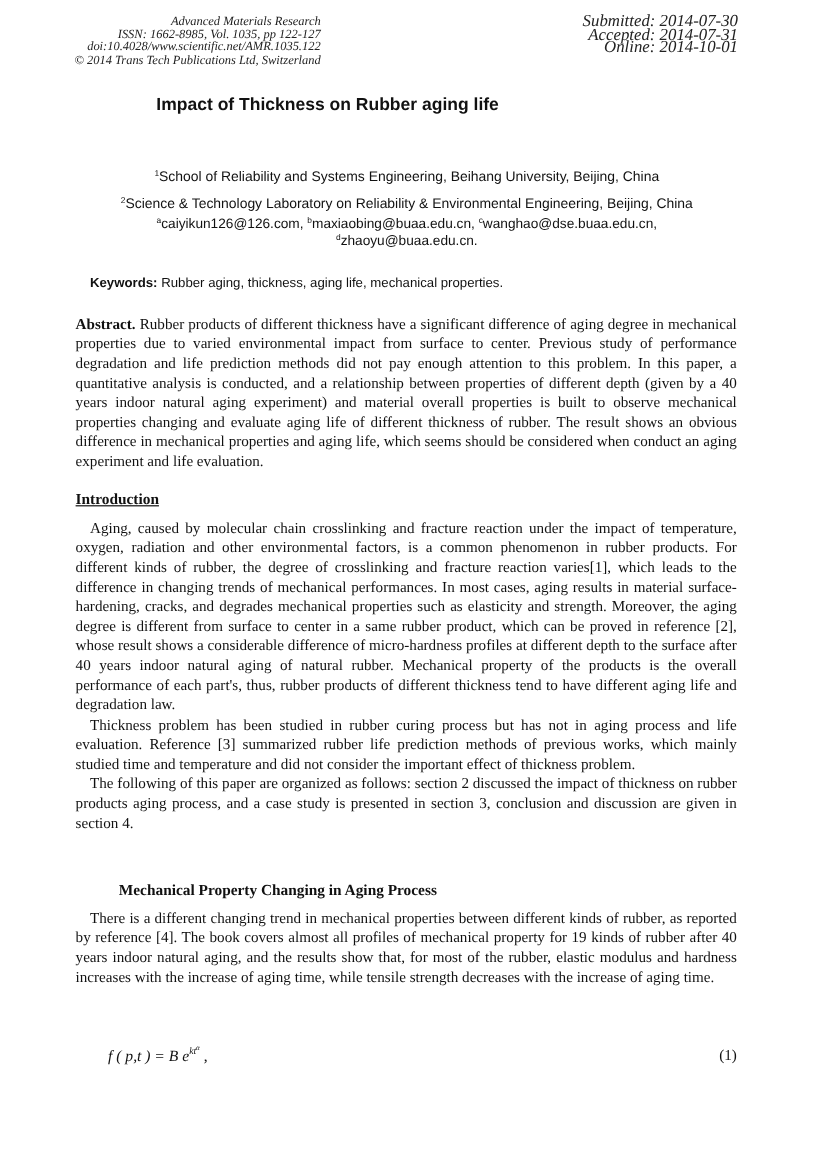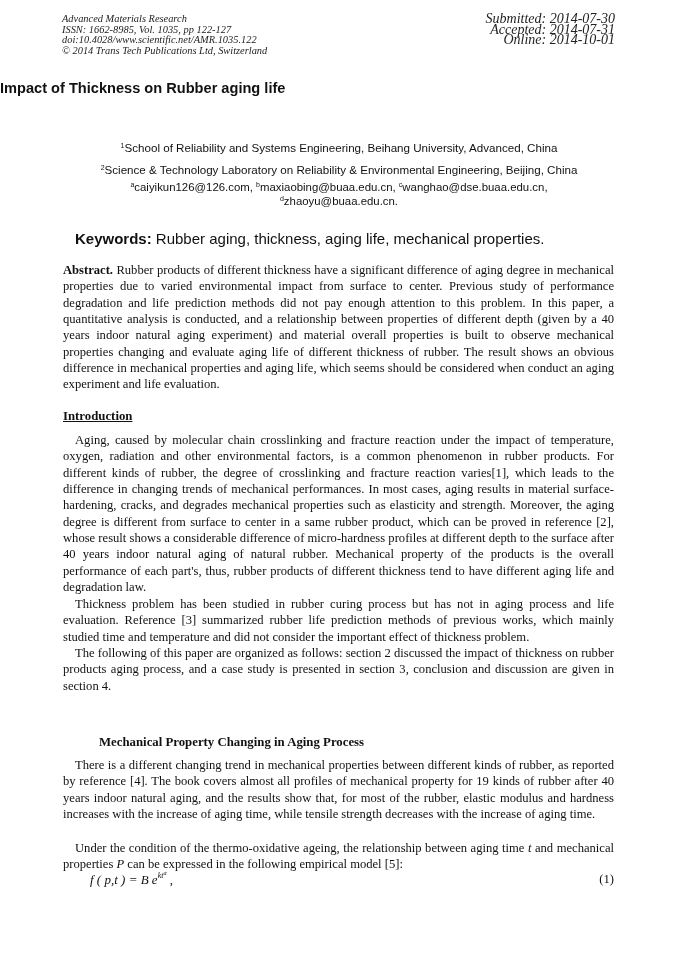--- a/index.html
+++ b/index.html
@@ -1,33 +1,33 @@
 <!DOCTYPE html>
 <html><head>
 <meta charset="utf-8">
 <style>
   html, body { margin: 0; padding: 0; background: #ffffff; }
   body { width: 678px; height: 959px; position: relative; overflow: hidden; color: #111; }
   .page { position: absolute; left: 0; top: 0; width: 678px; height: 959px; }
 
-  .hdr-left { position: absolute; left: 62px; top: 14px; font-family: "Liberation Serif", serif; font-style: italic; font-size: 10.4px; line-height: 10.6px; color: #222; }
+  .hdr-left { position: absolute; left: 62px; top: 14px; font-family: "Liberation Serif", serif; font-style: italic; font-size: 10.4px; line-height: 10.6px; color: #222; text-align: right; }
   .hdr-right { position: absolute; right: 63px; top: 14px; font-family: "Liberation Serif", serif; font-style: italic; font-size: 14px; line-height: 10.6px; text-align: right; color: #222; }
   .hdr-left div, .hdr-right div { white-space: nowrap; }
 
-  .title { position: absolute; left: 0; width: 546px; top: 80px; text-align: left; font-family: "Liberation Sans", sans-serif; font-weight: bold; font-size: 14.6px; }
+  .title { position: absolute; left: 0; width: 546px; top: 80px; text-align: center; font-family: "Liberation Sans", sans-serif; font-weight: bold; font-size: 14.6px; }
   .authors { position: absolute; left: 0; width: 678px; top: 110px; text-align: center; font-family: "Liberation Sans", sans-serif; font-size: 15px; }
   .authors sup { font-size: 8.5px; vertical-align: 6px; line-height: 0; }
   .aff { position: absolute; left: 0; width: 678px; text-align: center; font-family: "Liberation Sans", sans-serif; font-size: 11.6px; }
   .aff sup { font-size: 7px; vertical-align: 4px; line-height: 0; }
   .aff1 { top: 141px; }
   .aff2 { top: 163px; }
   .emails { position: absolute; left: 0; width: 678px; top: 181px; text-align: center; font-family: "Liberation Sans", sans-serif; font-size: 11.4px; line-height: 13.5px; }
   .emails sup { font-size: 7px; vertical-align: 4px; line-height: 0; }
 
-  .keywords { position: absolute; left: 63px; top: 230px; font-family: "Liberation Sans", sans-serif; font-size: 15px; padding-left: 12px; }
+  .keywords { position: absolute; left: 63px; top: 230px; font-family: "Liberation Sans", sans-serif; font-size: 11px; padding-left: 12px; }
   .keywords b { font-weight: bold; }
 
   .para { position: absolute; left: 63px; width: 551px; font-family: Liberation Serif, serif; font-size: 12.6px; line-height: 16.35px; text-align: justify; }
   .para .indent { display: inline-block; width: 12px; }
   .heading { position: absolute; left: 63px; font-family: "Liberation Serif", serif; font-weight: bold; font-size: 12.8px; }
 
   .abstract { top: 262px; }
   .intro-h { top: 409px; text-decoration: underline; }
   .intro-p1 { top: 432px; }
   .intro-p2 { top: 596px; }
@@ -57,21 +57,21 @@
   <div class="hdr-right">
     <div>Submitted: 2014-07-30</div>
     <div>Accepted: 2014-07-31</div>
     <div>Online: 2014-10-01</div>
   </div>
 
   <div class="title">Impact of Thickness on Rubber aging life</div>
 
 
   <div class="aff aff1">
-    <sup>1</sup><span>School of Reliability and Systems Engineering, Beihang University, Advanced, China</span>
+    <sup>1</sup><span>School of Reliability and Systems Engineering, Beihang University, Beijing, China</span>
   </div>
   <div class="aff aff2">
     <sup>2</sup><span>Science &amp; Technology Laboratory on Reliability &amp; Environmental Engineering, Beijing, China</span>
   </div>
 
   <div class="emails">
     <div>
       <sup>a</sup><span>caiyikun126@126.com, </span><sup>b</sup><span>maxiaobing@buaa.edu.cn, </span><sup>c</sup><span>wanghao@dse.buaa.edu.cn,</span>
     </div>
     <div>
@@ -97,22 +97,19 @@
   </div>
   <div class="para intro-p3">
     <span class="indent"></span><span>The following of this paper are organized as follows: section 2 discussed the impact of thickness on rubber products aging process, and a case study is presented in section 3, conclusion and discussion are given in section 4.</span>
   </div>
 
   <div class="heading sec21-h">Mechanical Property Changing in Aging Process</div>
 
   <div class="para sec21-p1">
     <span class="indent"></span><span>There is a different changing trend in mechanical properties between different kinds of rubber, as reported by reference [4]. The book covers almost all profiles of mechanical property for 19 kinds of rubber after 40 years indoor natural aging, and the results show that, for most of the rubber, elastic modulus and hardness increases with the increase of aging time, while tensile strength decreases with the increase of aging time.</span>
   </div>
-  <div class="para sec21-p2">
-    <span class="indent"></span><span>Under the condition of the thermo-oxidative ageing, the relationship between aging time </span><i class="var">t</i><span> and mechanical properties </span><i class="var">P</i><span> can be expressed in the following empirical model [5]:</span>
-  </div>
 
   <div class="equation">
     <span>f ( p,t ) = B e</span><sup><span>kt</span><span style="font-size:6px;vertical-align:3px">α</span></sup><span style="font-style:normal"> ,</span>
   </div>
   <div class="eq-num">(1)</div>
 
 </div>
 
 </body></html>

